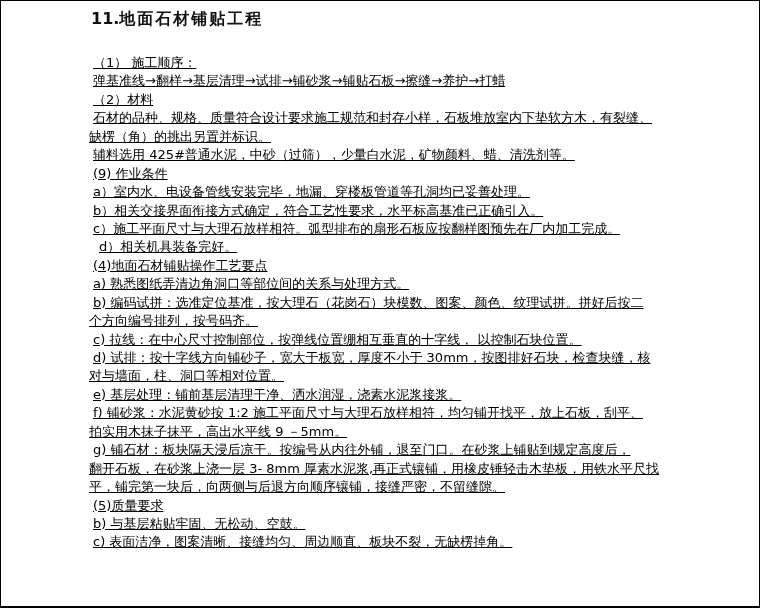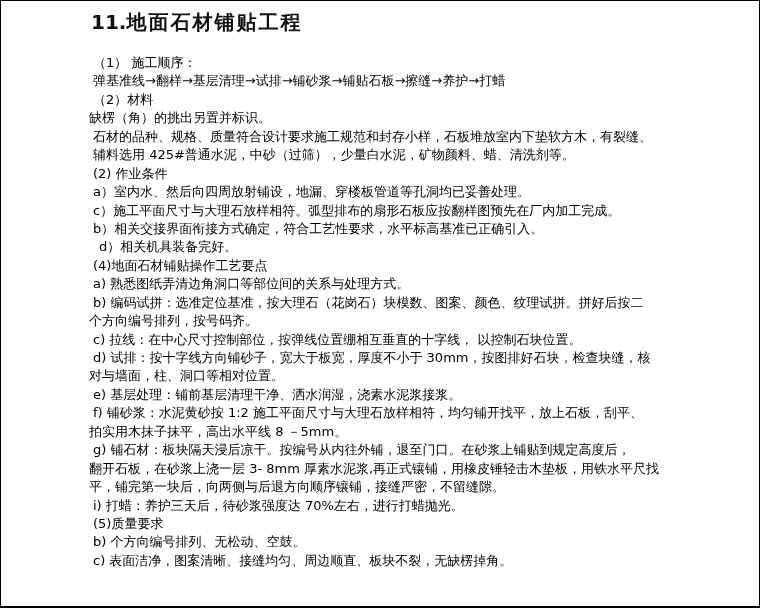--- a/index.html
+++ b/index.html
@@ -9,65 +9,64 @@
     width: 758px; height: 605px;
     border: 2px solid #000000;
     border-top-width: 1px;
     border-left-width: 1px;
     background: #ffffff;
     overflow: hidden;
   }
   .title {
     position: absolute; left: 90px; top: 8px;
     font-family: "DejaVu Serif", serif;
-    font-size: 20px; font-weight: bold; color: #111111;
+    font-size: 16px; font-weight: bold; color: #111111;
     letter-spacing: 2px; white-space: nowrap;
   }
   .title .num { font-family: "DejaVu Sans", sans-serif; letter-spacing: 0; }
   .body {
     position: absolute; left: 88px; top: 53px;
     width: 640px;
     font-family: "DejaVu Sans", sans-serif;
     font-size: 13px; color: #000000;
     line-height: 18.45px;
   }
-  .line { white-space: nowrap; height: 18.45px; }
+  .line { white-space: nowrap; height: 18.45px; text-decoration: underline; }
   .ind1 { padding-left: 4px; }
   .ind2 { padding-left: 10px; }
   .ind0 { padding-left: 0; }
 </style>
 </head>
 <body>
 
 <div class="frame">
   <div class="title"><span class="num">11.</span><span>地面石材铺贴工程</span></div>
 
   <div class="body">
     <div class="line ind1">（1）  施工顺序：</div>
     <div class="line ind1">弹基准线→翻样→基层清理→试排→铺砂浆→铺贴石板→擦缝→养护→打蜡</div>
     <div class="line ind1">（2）材料</div>
+    <div class="line ind1">石材的品种、规格、质量符合设计要求施工规范和封存小样，石板堆放室内下垫软方木，有裂缝、</div>
     <div class="line ind0">缺楞（角）的挑出另置并标识。</div>
-    <div class="line ind1">石材的品种、规格、质量符合设计要求施工规范和封存小样，石板堆放室内下垫软方木，有裂缝、</div>
     <div class="line ind1">辅料选用 425#普通水泥，中砂（过筛），少量白水泥，矿物颜料、蜡、清洗剂等。</div>
-    <div class="line ind1">(2) 作业条件</div>
-    <div class="line ind1">a）室内水、然后向四周放射铺设，地漏、穿楼板管道等孔洞均已妥善处理。</div>
+    <div class="line ind1">(9) 作业条件</div>
+    <div class="line ind1">a）室内水、电设备管线安装完毕，地漏、穿楼板管道等孔洞均已妥善处理。</div>
+    <div class="line ind1">b）相关交接界面衔接方式确定，符合工艺性要求，水平标高基准已正确引入。</div>
     <div class="line ind1">c）施工平面尺寸与大理石放样相符。弧型排布的扇形石板应按翻样图预先在厂内加工完成。</div>
-    <div class="line ind1">b）相关交接界面衔接方式确定，符合工艺性要求，水平标高基准已正确引入。</div>
     <div class="line ind2">d）相关机具装备完好。</div>
     <div class="line ind1">(4)地面石材铺贴操作工艺要点</div>
     <div class="line ind1">a) 熟悉图纸弄清边角洞口等部位间的关系与处理方式。</div>
     <div class="line ind1">b) 编码试拼：选准定位基准，按大理石（花岗石）块模数、图案、颜色、纹理试拼。拼好后按二</div>
     <div class="line ind0">个方向编号排列，按号码齐。</div>
     <div class="line ind1">c)  拉线：在中心尺寸控制部位，按弹线位置绷相互垂直的十字线，  以控制石块位置。</div>
     <div class="line ind1">d)  试排：按十字线方向铺砂子，宽大于板宽，厚度不小于 30mm，按图排好石块，检查块缝，核</div>
     <div class="line ind0">对与墙面，柱、洞口等相对位置。</div>
     <div class="line ind1">e)  基层处理：铺前基层清理干净、洒水润湿，浇素水泥浆接浆。</div>
     <div class="line ind1">f)  铺砂浆：水泥黄砂按 1:2 施工平面尺寸与大理石放样相符，均匀铺开找平，放上石板，刮平、</div>
-    <div class="line ind0">拍实用木抹子抹平，高出水平线 8 －5mm。</div>
+    <div class="line ind0">拍实用木抹子抹平，高出水平线 9 －5mm。</div>
     <div class="line ind1">g)  铺石材：板块隔天浸后凉干。按编号从内往外铺，退至门口。在砂浆上铺贴到规定高度后，</div>
     <div class="line ind0">翻开石板，在砂浆上浇一层 3- 8mm 厚素水泥浆,再正式镶铺，用橡皮锤轻击木垫板，用铁水平尺找</div>
     <div class="line ind0">平，铺完第一块后，向两侧与后退方向顺序镶铺，接缝严密，不留缝隙。</div>
-    <div class="line ind1">i)  打蜡：养护三天后，待砂浆强度达 70%左右，进行打蜡抛光。</div>
     <div class="line ind1">(5)质量要求</div>
-    <div class="line ind1">b)  个方向编号排列、无松动、空鼓。</div>
+    <div class="line ind1">b)  与基层粘贴牢固、无松动、空鼓。</div>
     <div class="line ind1">c)  表面洁净，图案清晰、接缝均匀、周边顺直、板块不裂，无缺楞掉角。</div>
   </div>
 </div>
 
 </body></html>

